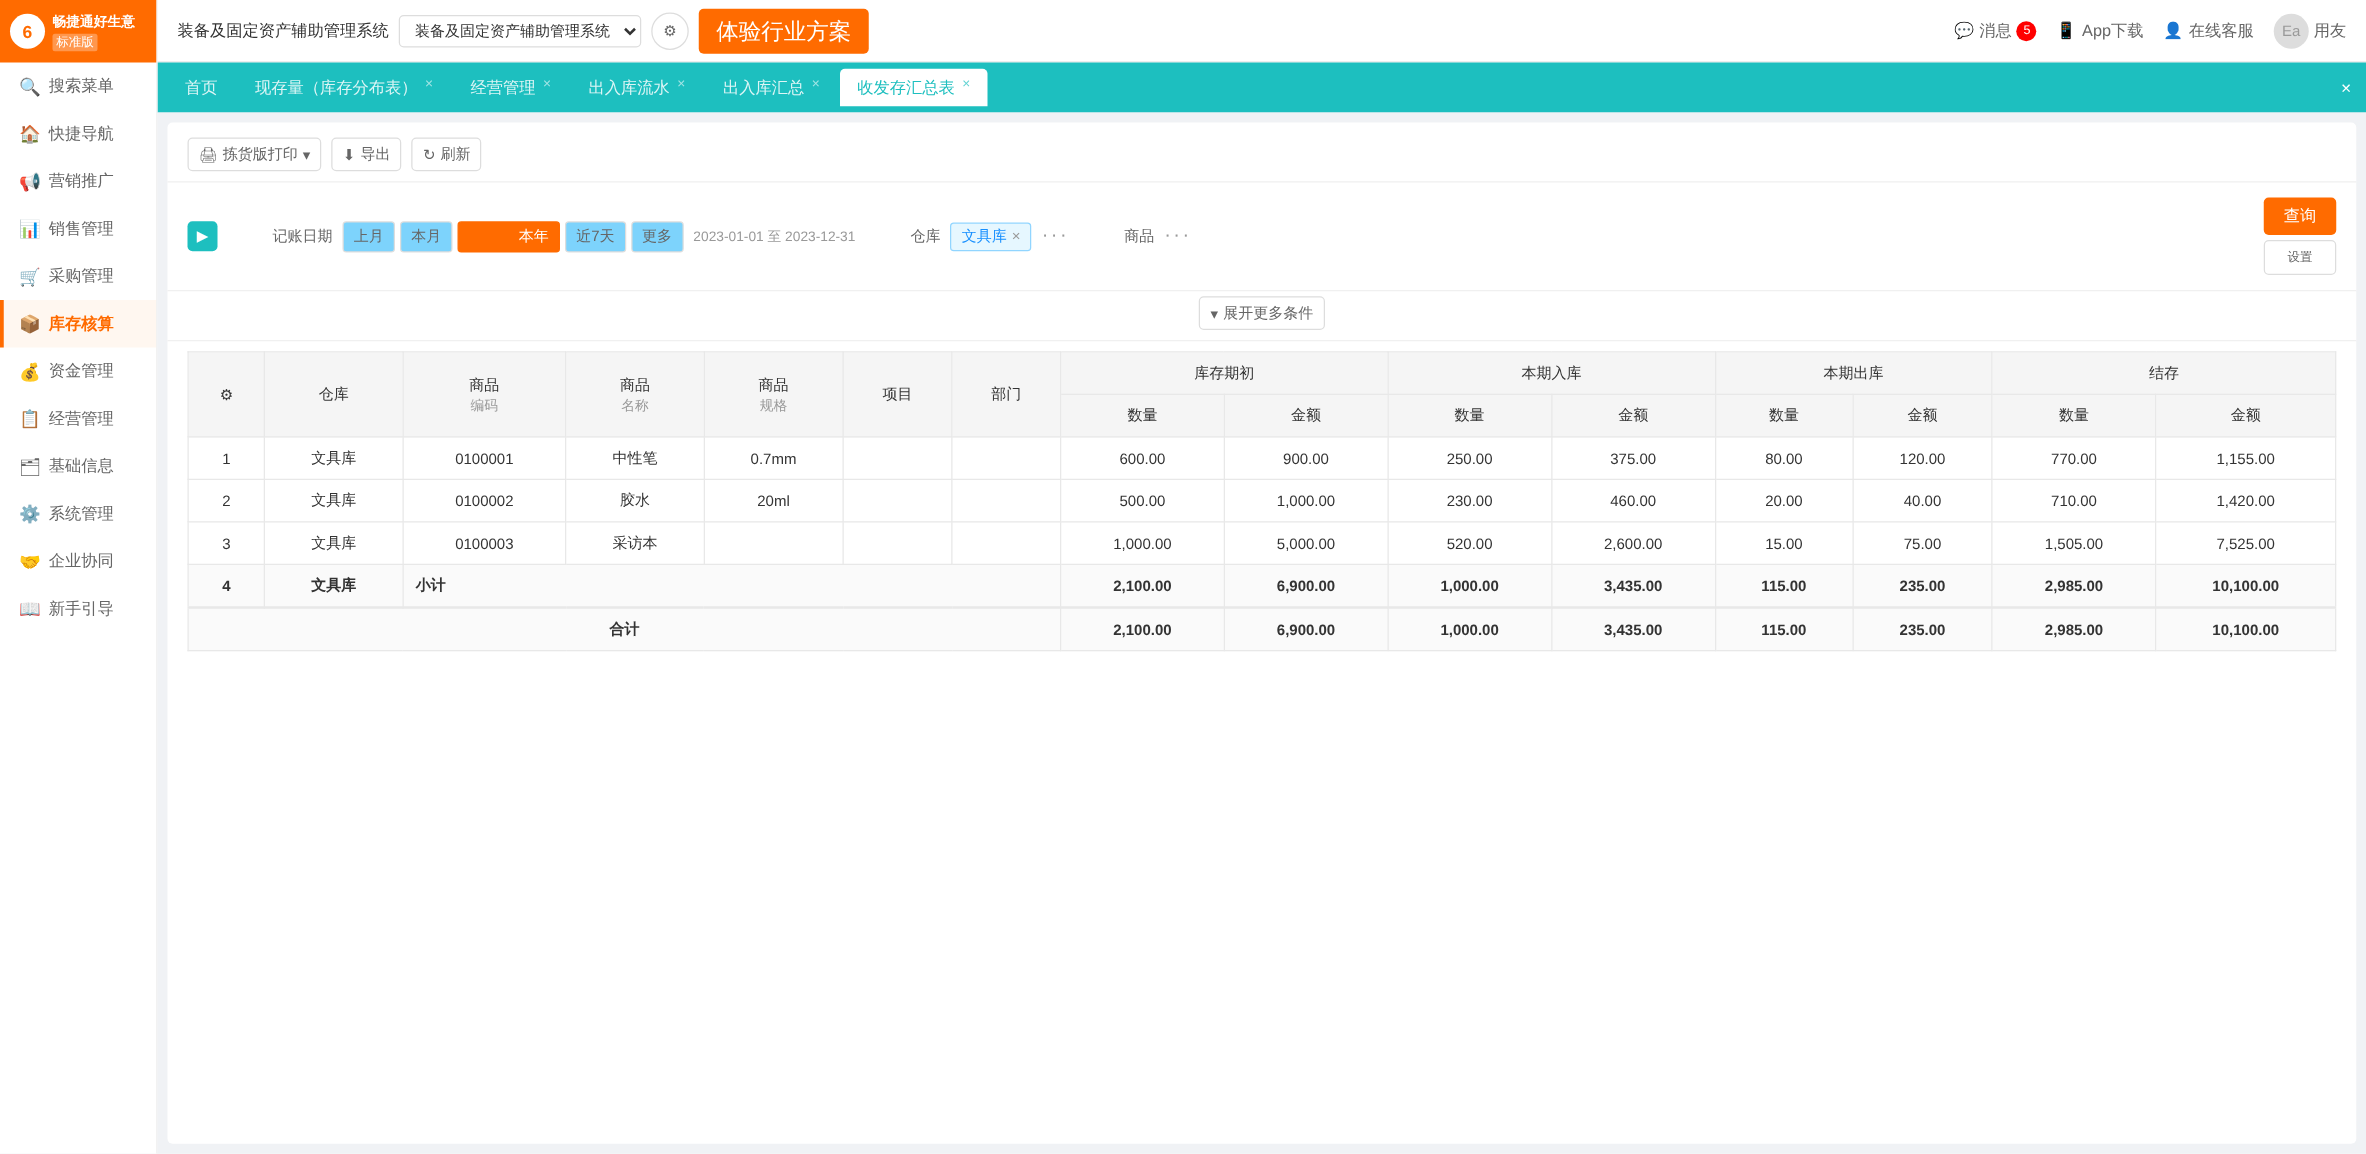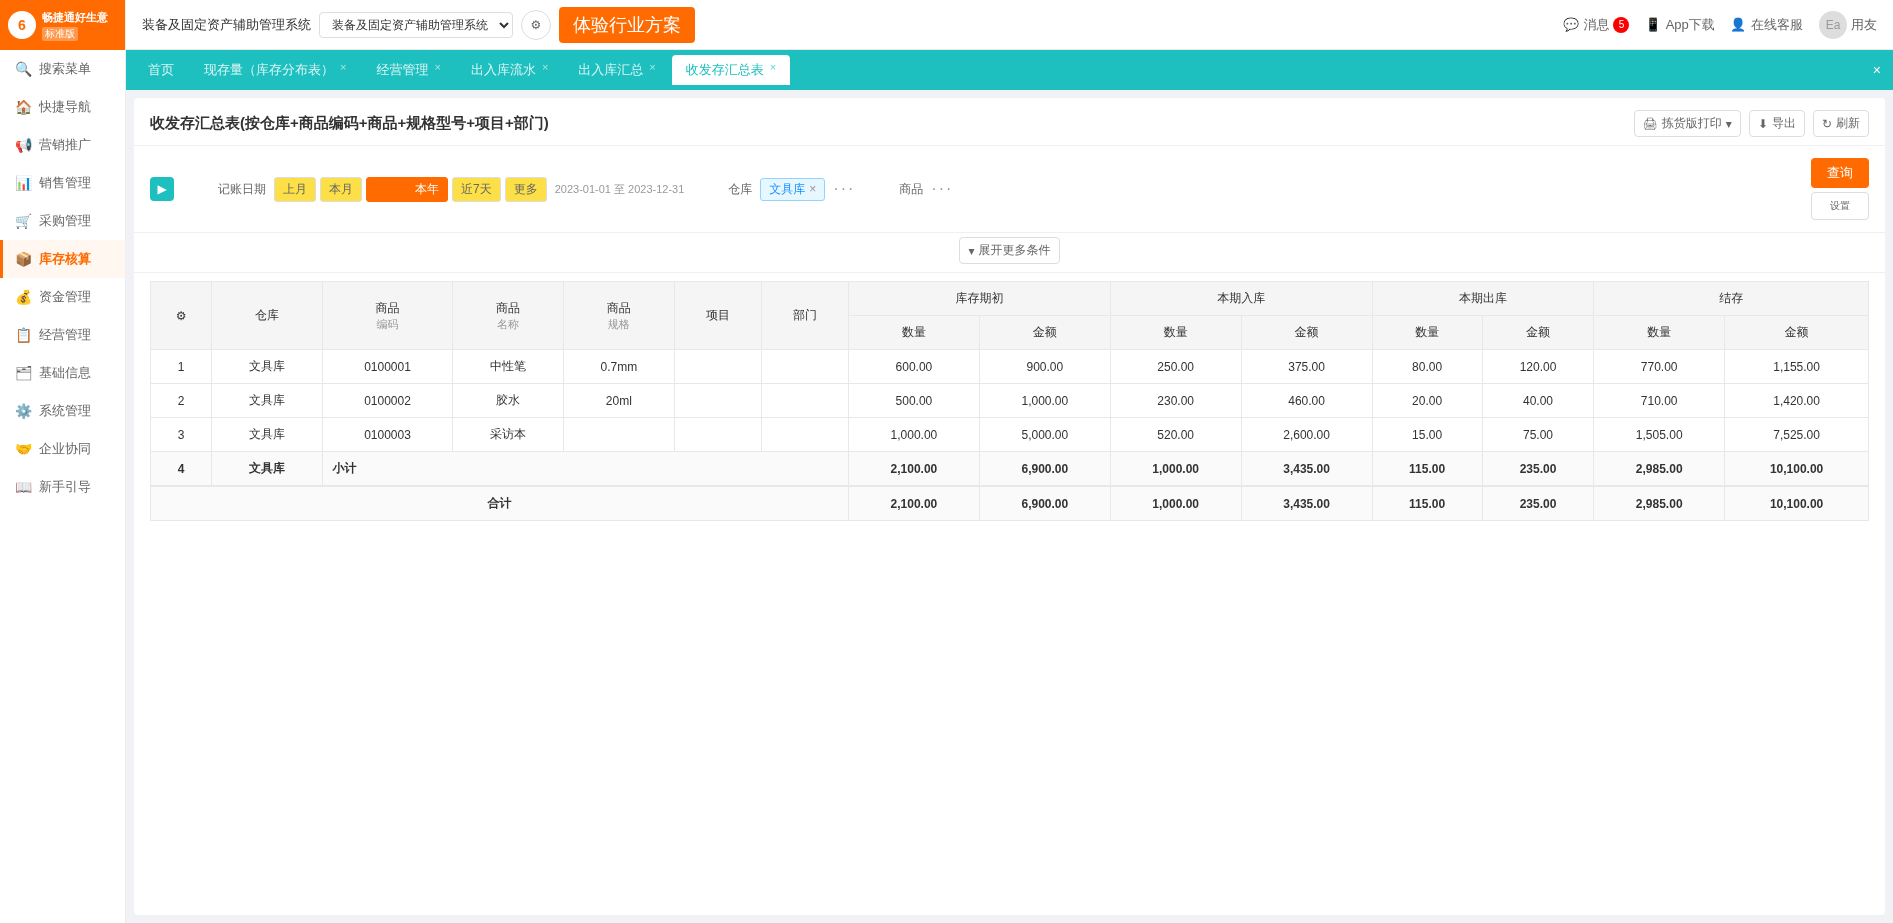--- a/index.html
+++ b/index.html
@@ -44,21 +44,21 @@
     .page-title { font-size: 15px; font-weight: bold; color: #333; }
     .page-actions { display: flex; align-items: center; gap: 8px; }
     .page-action-btn { display: flex; align-items: center; gap: 4px; color: #666; font-size: 12px; cursor: pointer; padding: 4px 8px; border: 1px solid #ddd; border-radius: 4px; background: #fff; }
 
     
     .filter-area { padding: 12px 16px; border-bottom: 1px solid #f0f0f0; display: flex; align-items: center; gap: 16px; flex-wrap: wrap; }
     .filter-toggle { width: 24px; height: 24px; background: #1dbfbf; color: #fff; border-radius: 4px; display: flex; align-items: center; justify-content: center; cursor: pointer; flex-shrink: 0; }
     .filter-group { display: flex; align-items: center; gap: 8px; margin-left: 28px; }
     .filter-label { color: #666; font-size: 12px; white-space: nowrap; }
     .filter-date-btns { display: flex; gap: 4px; }
-    .filter-date-btn { padding: 3px 8px; border: 1px solid #ddd; border-radius: 3px; cursor: pointer; font-size: 12px; color: #666; background: #fde047; }
+    .filter-date-btn { padding: 3px 8px; border: 1px solid #ddd; border-radius: 3px; cursor: pointer; font-size: 12px; color: #666; background: #7dd3fc; }
     .filter-date-btn.active { background: #ff6b00; color: #fff; border-color: #ff6b00; padding-left: 48px; }
     .filter-date-range { font-size: 11px; color: #999; }
     .filter-tag { display: flex; align-items: center; gap: 4px; background: #e6f7ff; border: 1px solid #91d5ff; border-radius: 3px; padding: 2px 8px; font-size: 12px; color: #1890ff; }
     .filter-tag .remove { cursor: pointer; color: #999; }
     .filter-ellipsis { color: #999; cursor: pointer; font-size: 16px; letter-spacing: 2px; }
     .expand-btn { display: flex; align-items: center; gap: 4px; color: #666; cursor: pointer; font-size: 12px; padding: 4px 8px; border: 1px solid #ddd; border-radius: 4px; background: #fff; margin: 0 auto; }
 
     .query-btn { background: #ff6b00; color: #fff; border: none; border-radius: 4px; padding: 6px 16px; font-size: 13px; cursor: pointer; }
     .setting-btn { background: #fff; color: #666; border: 1px solid #ddd; border-radius: 4px; padding: 6px 10px; font-size: 10px; cursor: pointer; }
 
@@ -194,21 +194,20 @@
       <span>收发存汇总表</span>
       <span class="close-btn">×</span>
     </div>
     <span class="tab-close-main">×</span>
   </div>
 
   <div class="page-content">
     <div class="page-inner">
 
       <div class="page-header">
-        <span class="page-title">收发存汇总表(按仓库+商品编码+商品+规格型号+项目+部门)</span>
         <div class="page-actions">
           <button class="page-action-btn">
             <span>🖨</span>
             <span>拣货版打印</span>
             <span>▾</span>
           </button>
           <button class="page-action-btn">
             <span>⬇</span>
             <span>导出</span>
           </button>

